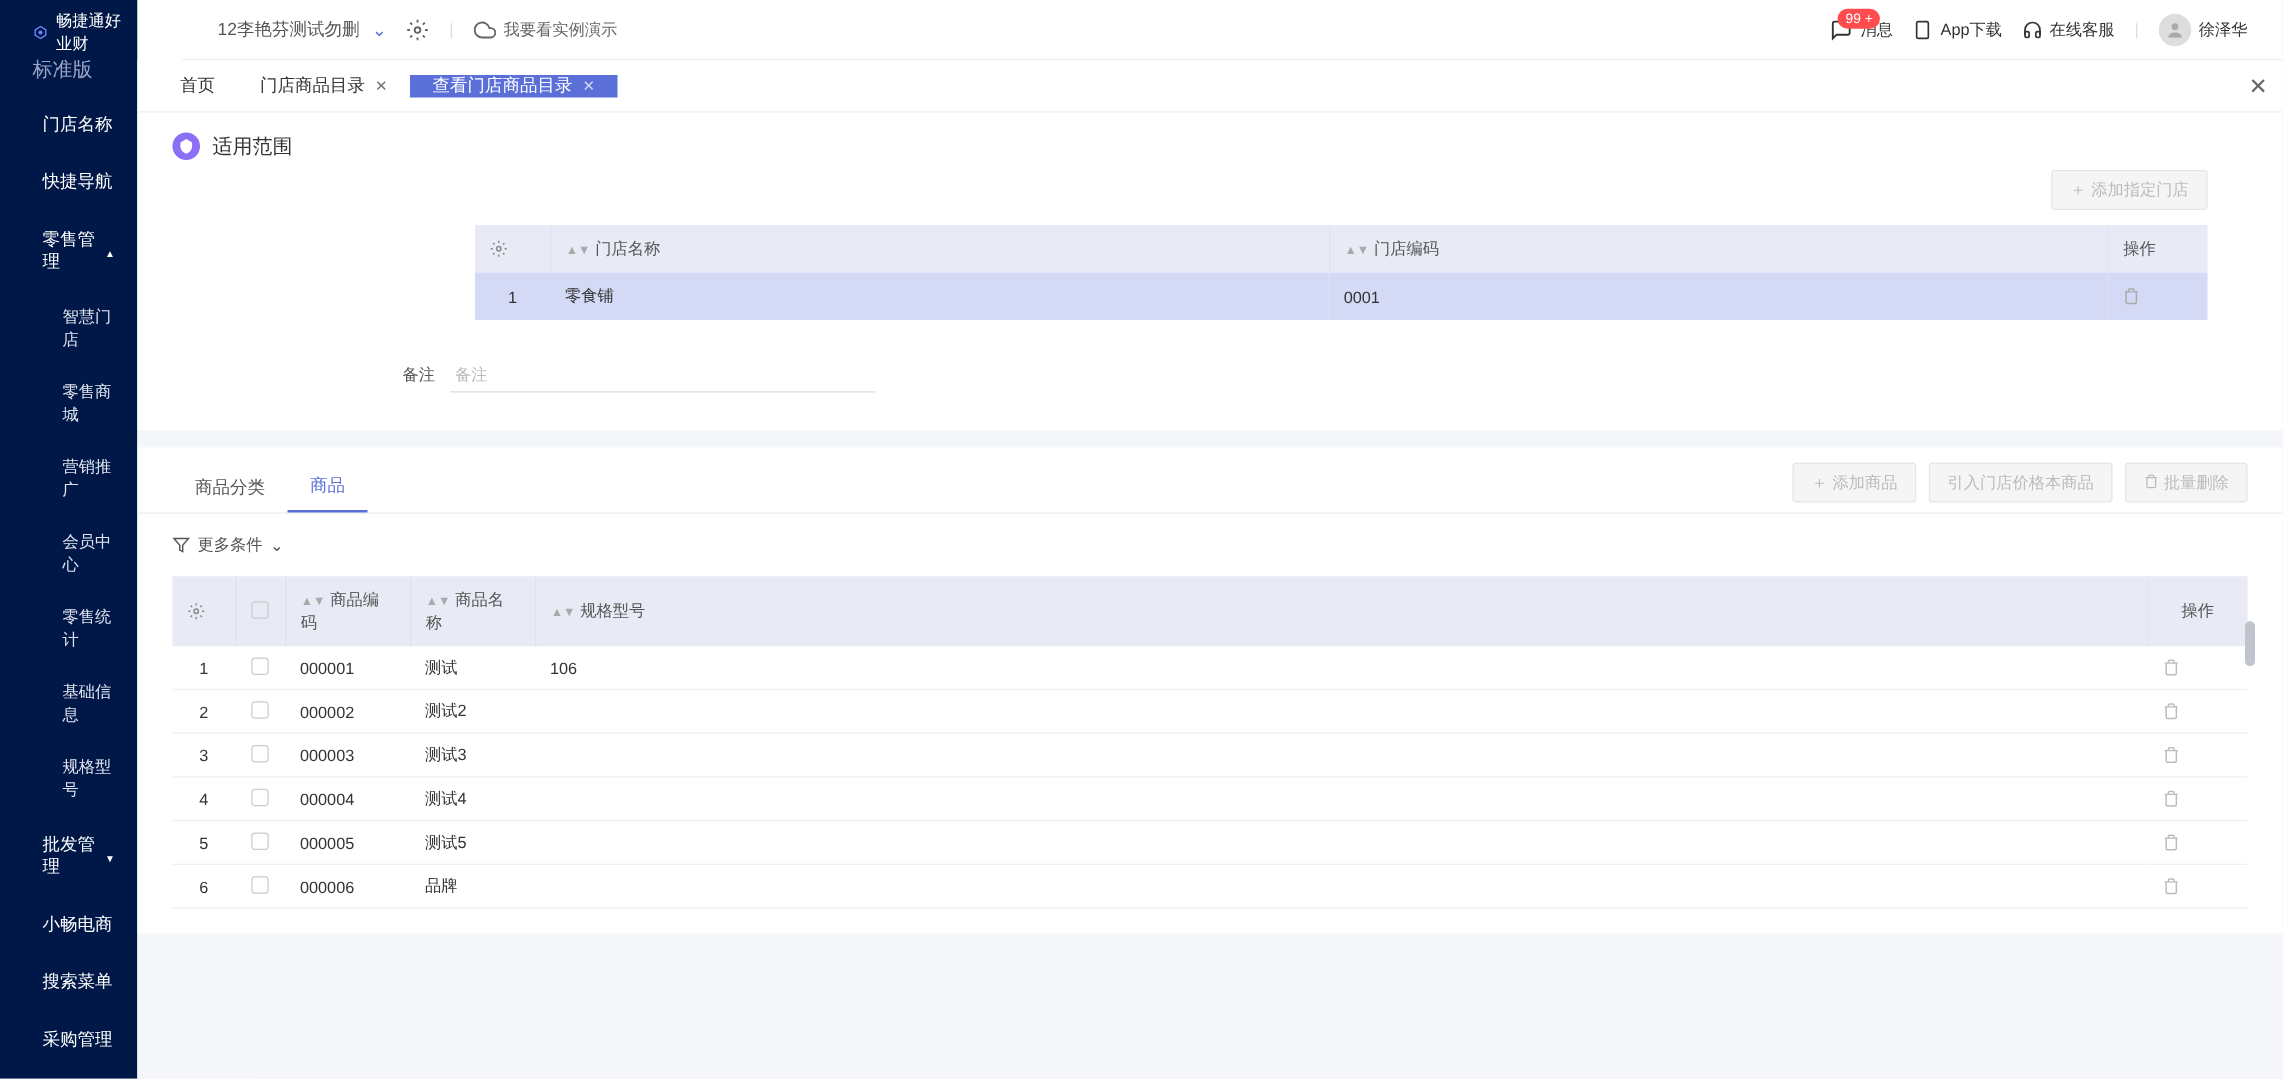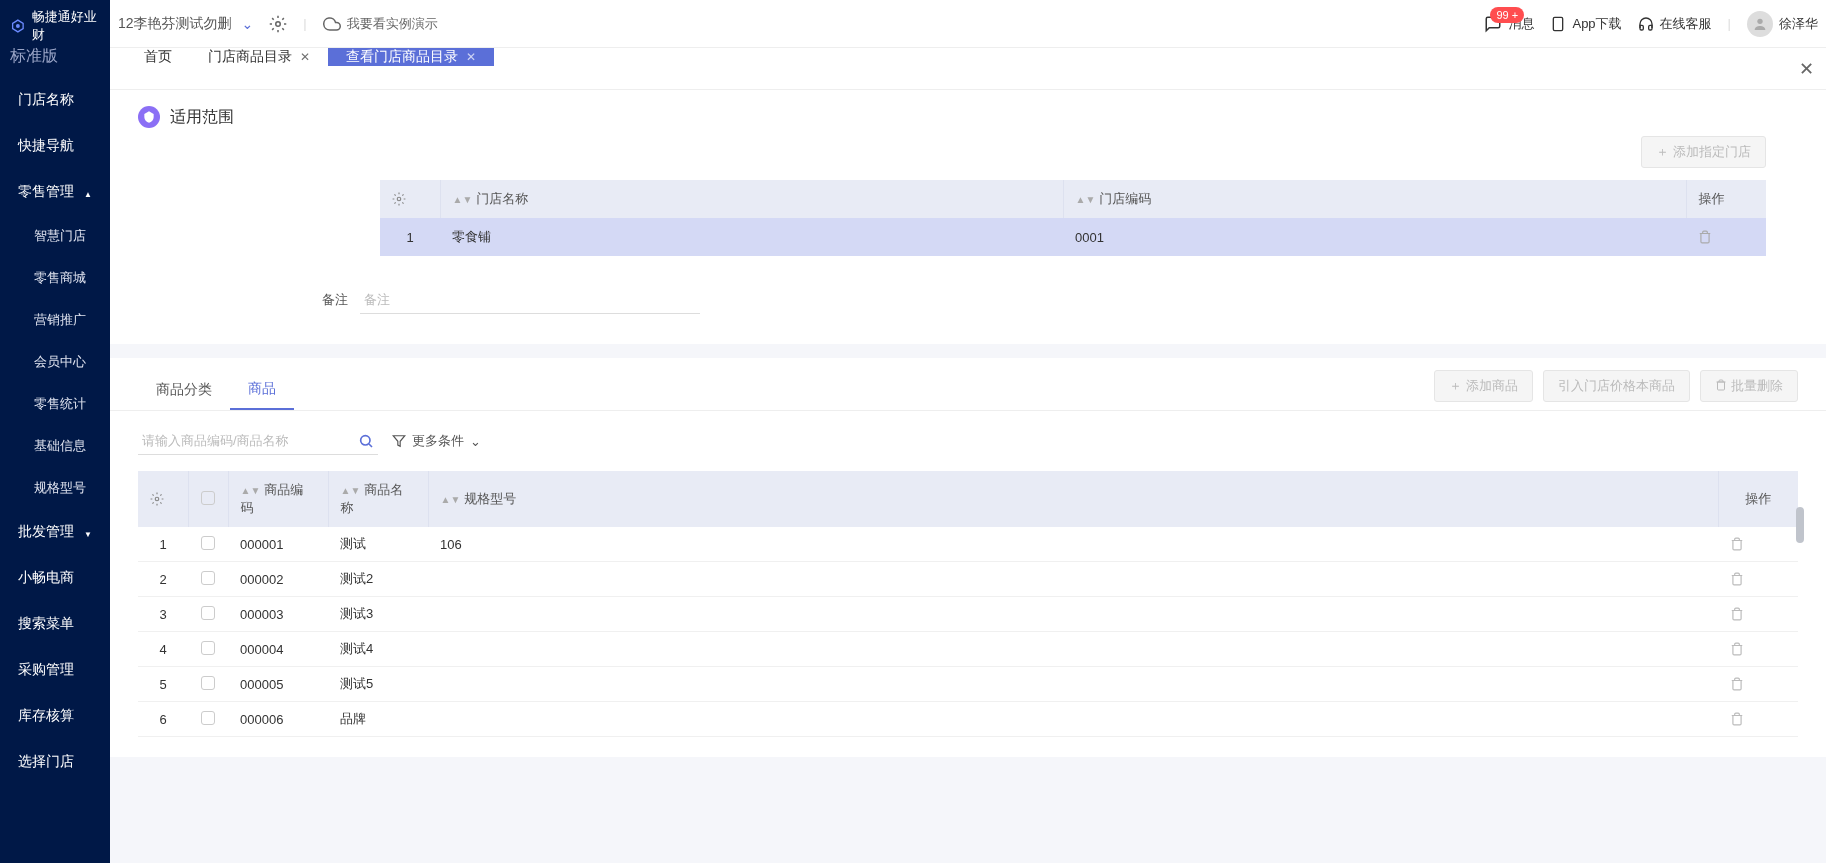--- a/index.html
+++ b/index.html
@@ -1,45 +1,45 @@
 <!DOCTYPE html>
 <html><head>
 <meta charset="utf-8">
 <style>
 * { box-sizing: border-box; margin: 0; padding: 0; }
 body { font-family: "Microsoft YaHei", -apple-system, sans-serif; font-size: 13px; color: #333; background: #f5f5f5; overflow: hidden; }
 .app { display: flex; height: 863px; width: 1826px; }
 
 
-.sidebar { width: 110px; background: #001847; color: #fff; display: flex; flex-direction: column; flex-shrink: 0; }
+.sidebar { width: 110px; background: #001847; color: #fff; display: flex; flex-direction: column; flex-shrink: 0; padding-left: 16px; }
 .logo { display: flex; align-items: center; gap: 6px; padding: 8px 10px 2px; font-size: 13px; font-weight: 500; }
 .logo-icon { width: 18px; height: 18px; }
 .version { padding: 0 10px 10px; font-size: 16px; color: #9aa5c7; }
 .nav { flex: 1; overflow-y: auto; }
 .nav-item { padding: 14px 18px; font-size: 14px; cursor: pointer; display: flex; align-items: center; justify-content: space-between; }
 .nav-sub { padding: 12px 18px 12px 34px; font-size: 13px; cursor: pointer; color: #e0e4f0; }
 .caret-up::after { content: "▲"; font-size: 8px; }
 .caret-down::after { content: "▼"; font-size: 8px; }
 
 
 .main { flex: 1; display: flex; flex-direction: column; background: #fff; min-width: 0; }
 
 
-.header { height: 48px; border-bottom: 1px solid #eee; display: flex; align-items: center; padding: 0 8px; gap: 16px; }
+.header { height: 48px; border-bottom: 1px solid #eee; display: flex; align-items: center; padding: 0 28px; gap: 16px; margin-left: 36px; }
 .header-title { color: #555; display: flex; align-items: center; gap: 10px; font-size: 14px; }
 .header-caret { color: #5b6fd8; }
 .gear { color: #666; cursor: pointer; }
 .demo-link { display: flex; align-items: flex-end; gap: 6px; color: #666; cursor: pointer; }
 .spacer { flex: 1; }
 .hdr-act { display: flex; align-items: center; gap: 6px; color: #333; cursor: pointer; font-size: 13px; position: relative; }
 .badge { position: absolute; top: -8px; left: 6px; background: #ff4d4f; color: #fff; border-radius: 9px; padding: 0 6px; font-size: 11px; line-height: 16px; }
 .avatar { width: 26px; height: 26px; border-radius: 50%; background: #ddd; display: inline-flex; align-items: center; justify-content: center; color: #999; }
 
 
-.tabs { height: 42px; background: #fff; border-bottom: 1px solid #eee; display: flex; align-items: flex-start; padding-left: 16px; position: relative; }
+.tabs { height: 42px; background: #fff; border-bottom: 1px solid #eee; display: flex; align-items: center; padding-left: 16px; position: relative; }
 .tab { display: flex; align-items: center; padding: 0 18px; font-size: 14px; color: #333; cursor: pointer; gap: 8px; }
 .tab.active { background: #5b6fd8; color: #fff; }
 .tab .x { font-size: 12px; opacity: 0.7; }
 .tabs-close { position: absolute; right: 8px; top: 50%; transform: translateY(-50%); font-size: 18px; color: #666; cursor: pointer; padding: 4px; }
 
 
 .content { flex: 1; overflow-y: auto; background: #f5f6fa; padding: 0; }
 .panel { background: #fff; margin: 0; }
 
 .section-hdr { display: flex; align-items: center; gap: 10px; padding: 16px 28px 8px; }
@@ -283,29 +283,20 @@
             <button class="btn-disabled">
                 <span><svg width="12" height="12" viewBox="0 0 24 24" fill="none" stroke="#bbb" stroke-width="2" style="display:inline">
                     <path d="M3 6h18M8 6V4a2 2 0 0 1 2-2h4a2 2 0 0 1 2 2v2m3 0v14a2 2 0 0 1-2 2H7a2 2 0 0 1-2-2V6h14z"></path>
                   </svg></span> 
                 <span>批量删除</span>
               </button>
           </div>
         </div>
 
         <div class="search-row">
-          <div class="search-box">
-            <input class="search-input" placeholder="请输入商品编码/商品名称" style="">
-            <span class="search-ic">
-                <svg width="16" height="16" viewBox="0 0 24 24" fill="none" stroke="#5b6fd8" stroke-width="2.5">
-                  <circle cx="11" cy="11" r="7"></circle>
-                  <line x1="21" y1="21" x2="16.5" y2="16.5"></line>
-                </svg>
-              </span>
-          </div>
           <div class="more-cond">
             <svg width="14" height="14" viewBox="0 0 24 24" fill="none" stroke="#555" stroke-width="2">
                 <path d="M22 3H2l8 9.46V19l4 2v-8.54L22 3z"></path>
               </svg>
             <span>更多条件</span>
             <span>⌄</span>
           </div>
         </div>
 
         <div class="ptbl-wrap">

